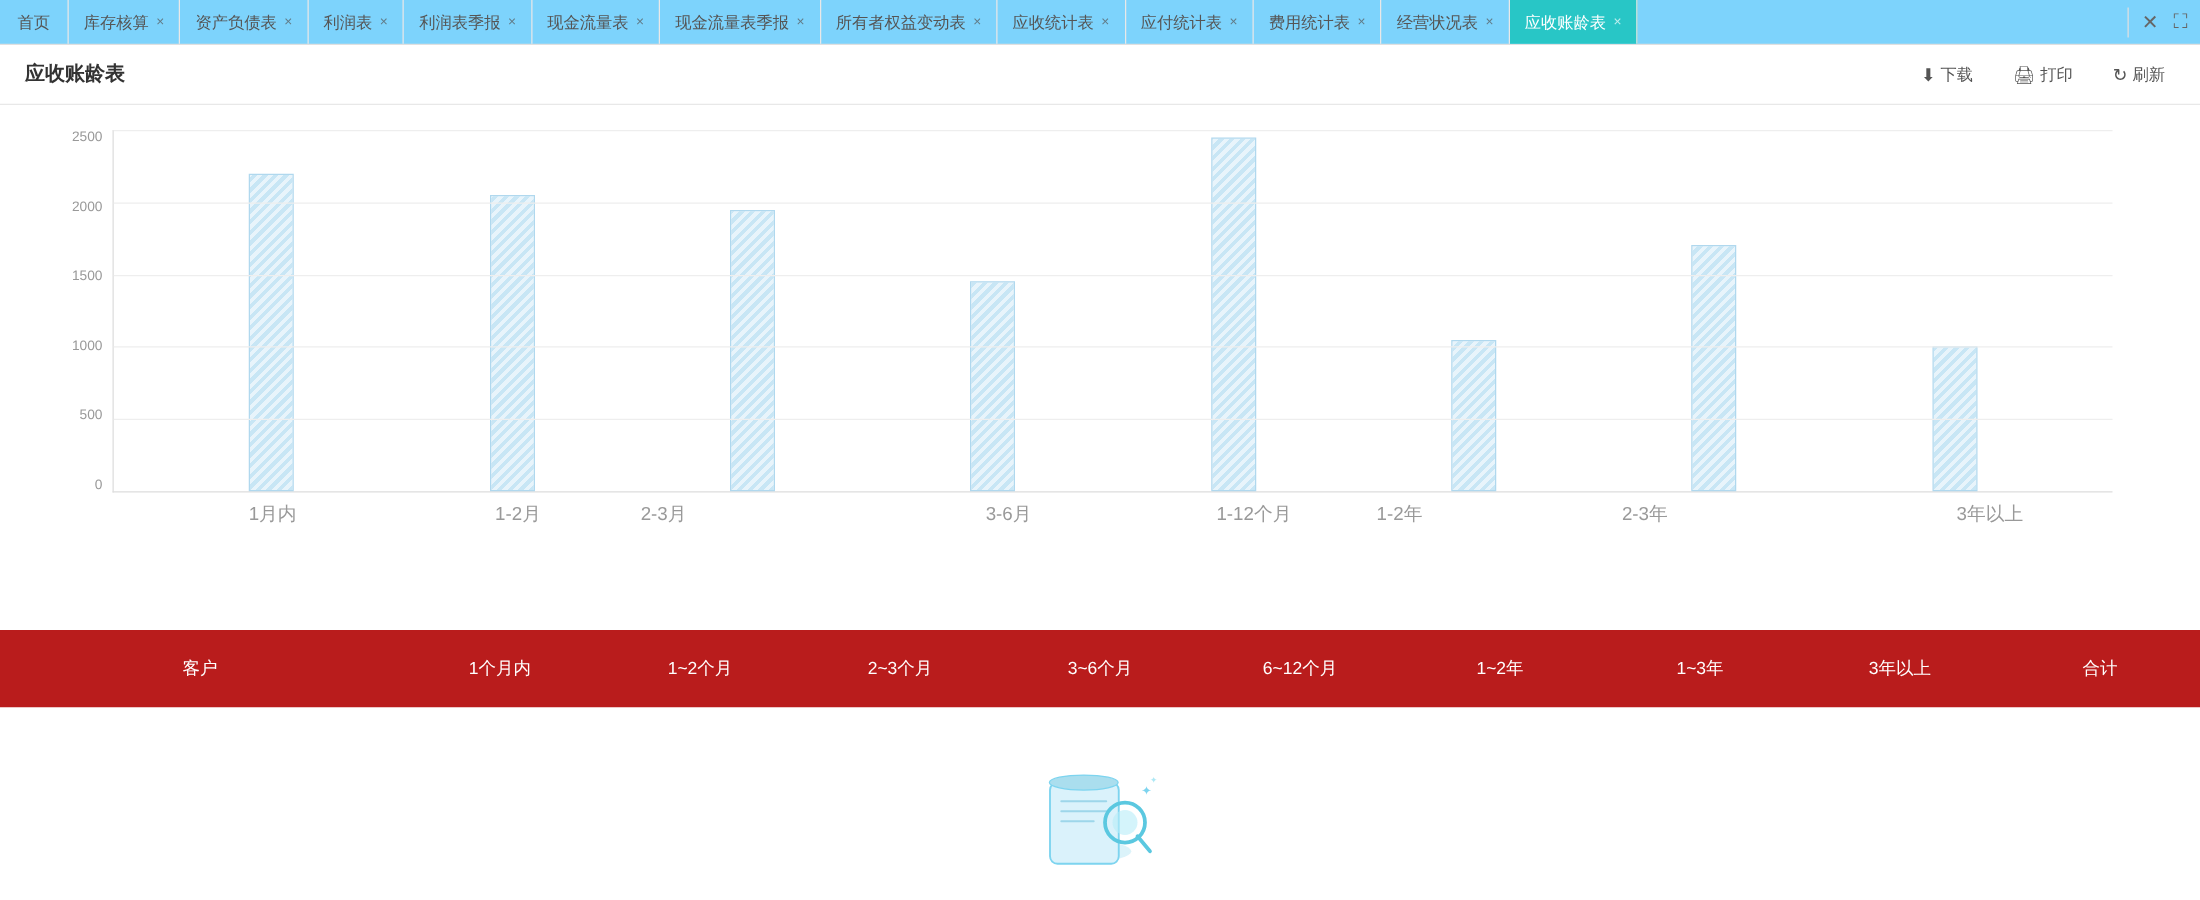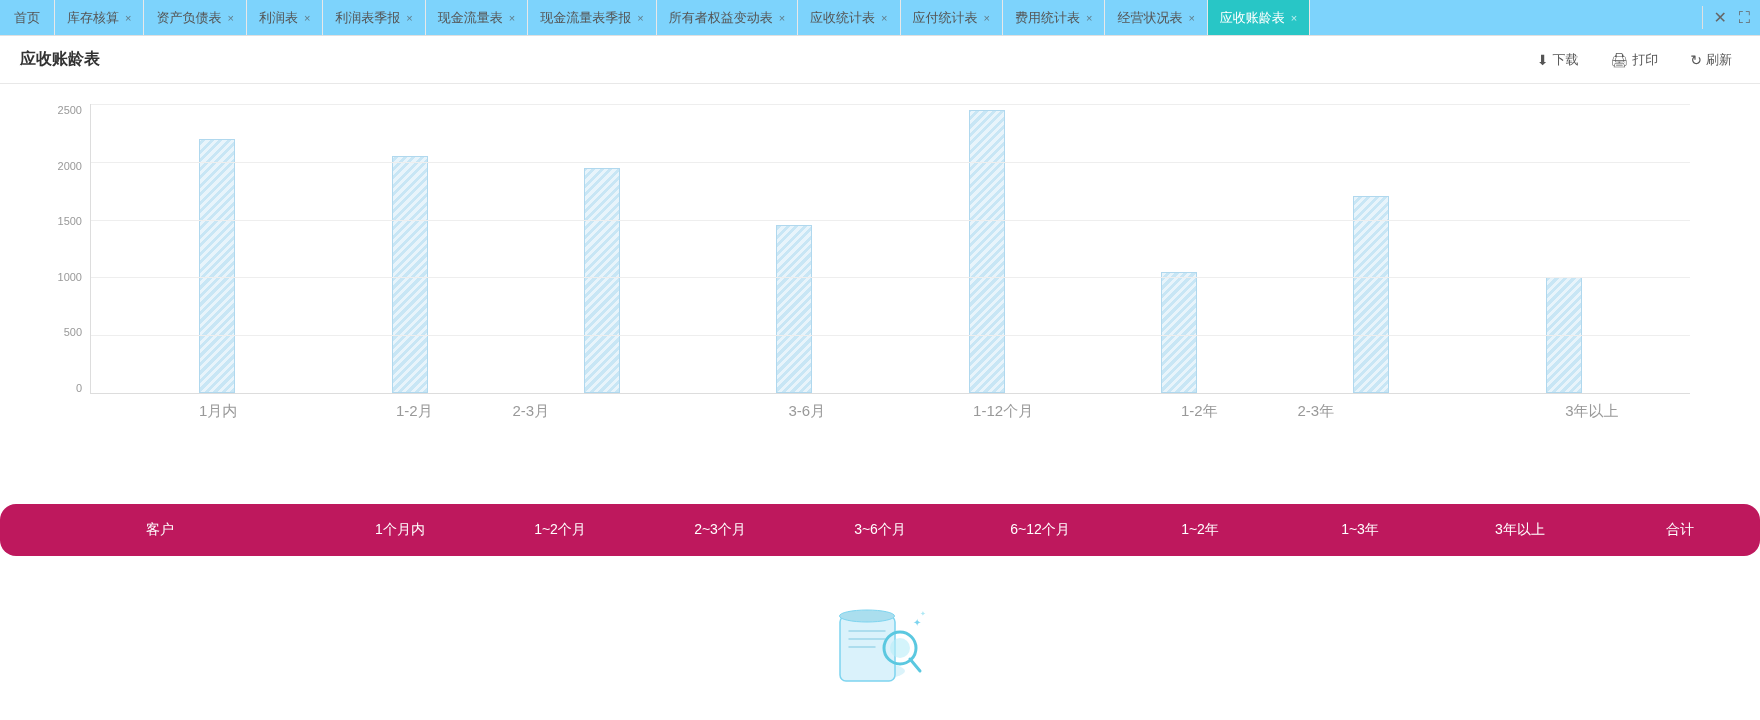--- a/index.html
+++ b/index.html
@@ -121,25 +121,24 @@
     .chart-container {
       position: relative;
       width: 100%;
       height: 340px;
     }
 
     
     .table-header {
       display: grid;
       grid-template-columns: 2fr 1fr 1fr 1fr 1fr 1fr 1fr 1fr 1fr 1fr;
-      background: #be185d;
+      background: #b91c1c;
       color: #fff;
-      height: 52px;
-      align-items: center;
-      border-radius: 16px;
+      height: 62px;
+      align-items: center;
     }
 
     .th-cell {
       text-align: center;
       font-size: 14px;
       font-weight: 500;
       padding: 0 8px;
     }
 
     
@@ -281,21 +280,21 @@
             </div>
         </div>
       </div>
 
       <div id="x-labels" style="display:flex; justify-content:space-around; padding: 8px 30px 0 30px; margin-left:50px; font-size:15px; color:#999;">
       <span style="flex: 1 1 0%; text-align: center;">1月内</span>
           <span style="flex: 1 1 0%; text-align: center;">1-2月</span>
           <span style="flex: 1 1 0%; ">2-3月</span>
           <span style="flex: 1 1 0%; text-align: center;">3-6月</span>
           <span style="flex: 1 1 0%; text-align: center;">1-12个月</span>
-          <span style="flex: 1 1 0%; text-align: center;">1-2年</span>
+          <span style="flex: 1 1 0%; ">1-2年</span>
           <span style="flex: 1 1 0%; text-align: left;">2-3年</span>
           <span style="flex: 1 1 0%; text-align: center;">3年以上</span>
         </div>
     </div>
   </div>
 
   <div class="table-header" id="table-header" style="grid-template-columns: 2fr 1fr 1fr 1fr 1fr 1fr 1fr 1fr 1fr 1fr;">
   <div class="th-cell">客户</div>
       <div class="th-cell">1个月内</div>
       <div class="th-cell">1~2个月</div>

